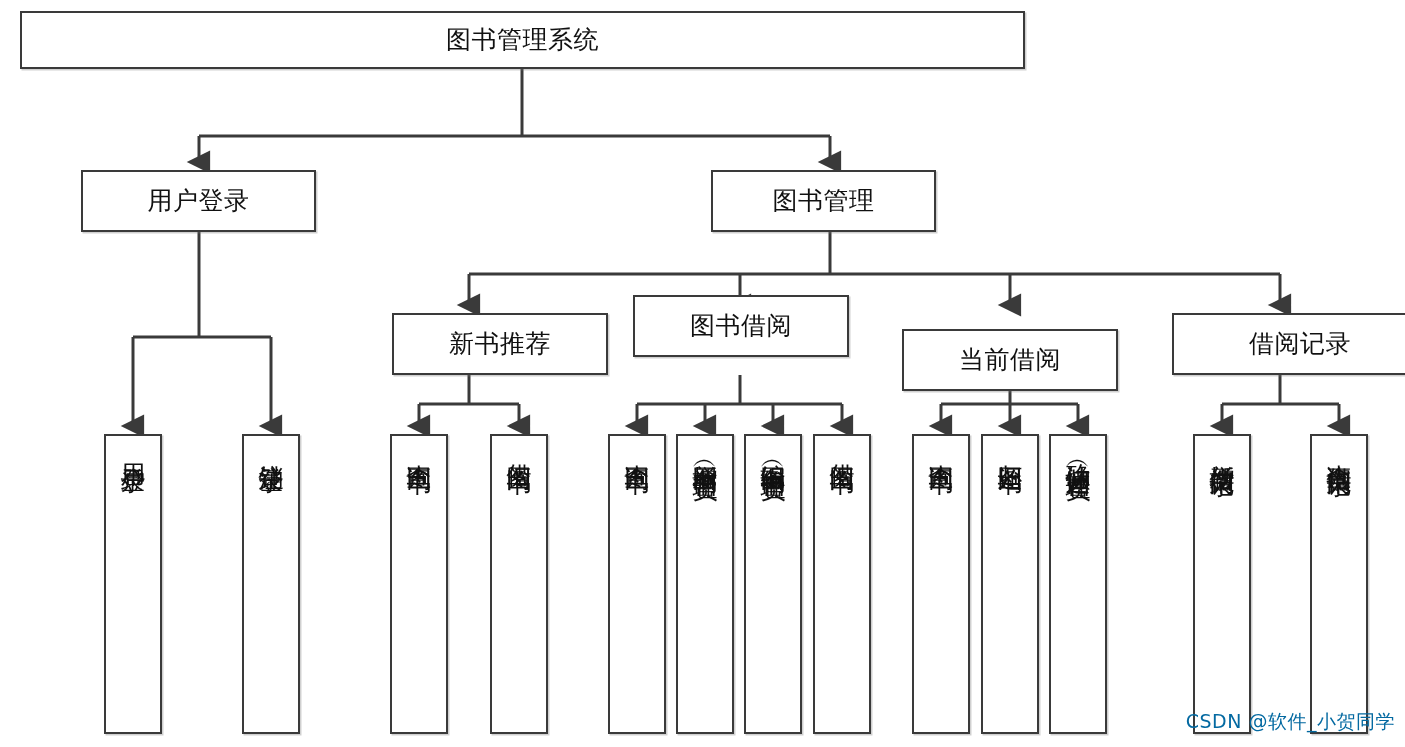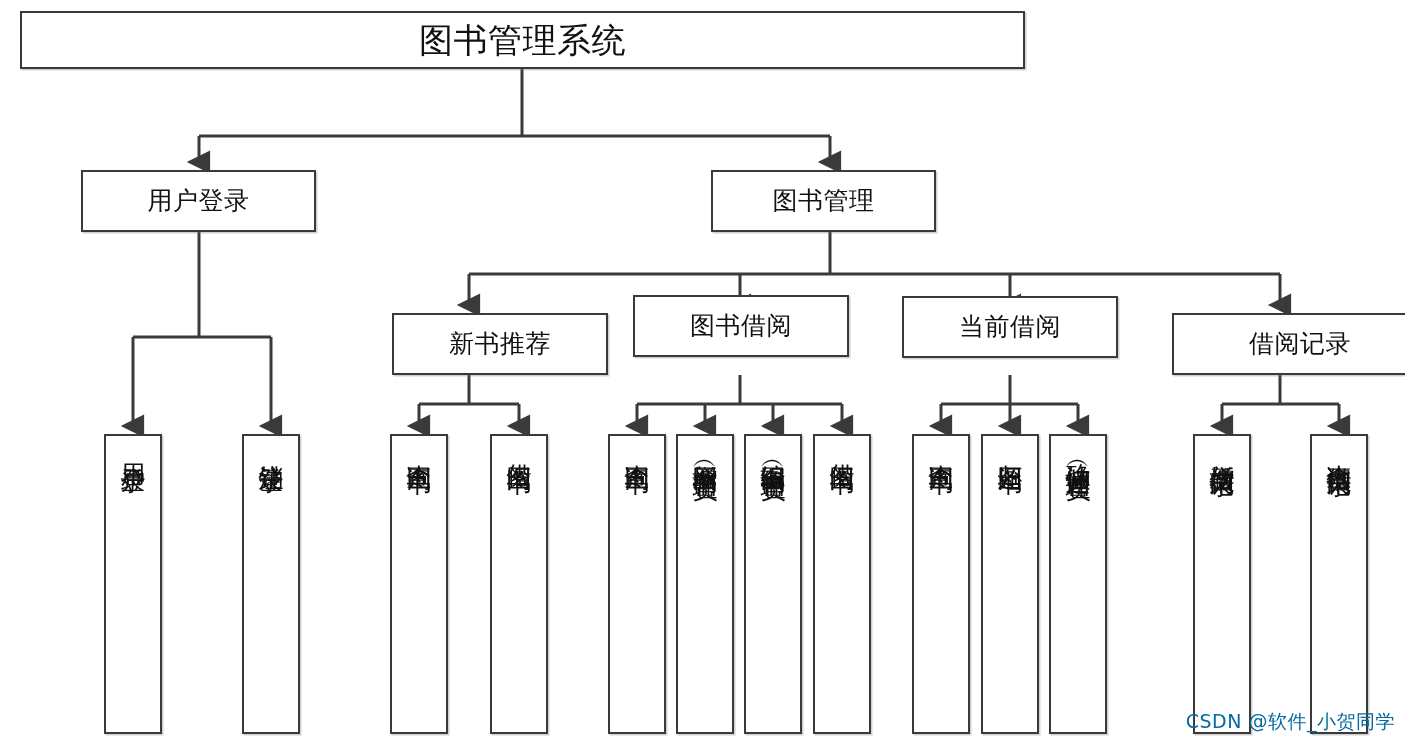--- a/index.html
+++ b/index.html
@@ -40,21 +40,21 @@
   .node-label {
     text-align: center;
     line-height: 1.18;
     letter-spacing: 0.5px;
     white-space: pre;
   }
   .node.horizontal .node-label {
     font-size: 25px;
   }
   .node.root .node-label {
-    font-size: 34px;
+    font-size: 25px;
   }
   .node.vertical {
     align-items: flex-start;
     justify-content: center;
     padding-top: 8px;
   }
   .node.vertical .node-label {
     writing-mode: vertical-rl;
     text-orientation: upright;
     font-size: 25px;
@@ -141,21 +141,21 @@
   </div>
 
   <div class="node horizontal" style="left:361px; top:313px; width:216px; height:62px;margin-left:31px;">
     <span class="node-label">新书推荐</span>
   </div>
 
   <div class="node horizontal" style="left:633px; top:295px; width:216px; height:62px;">
     <span class="node-label">图书借阅</span>
   </div>
 
-  <div class="node horizontal" style="left:902px; top:296px; width:216px; height:62px;">
+  <div class="node horizontal" style="left:902px; top:329px; width:216px; height:62px;">
     <span class="node-label">当前借阅</span>
   </div>
 
   <div class="node horizontal" style="left:1172px; top:313px; width:256px; height:62px;">
     <span class="node-label">借阅记录</span>
   </div>
 
   <div class="node vertical" style="left:104px; top:434px; width:58px; height:300px;">
     <span class="node-label">用户登录</span>
   </div>

